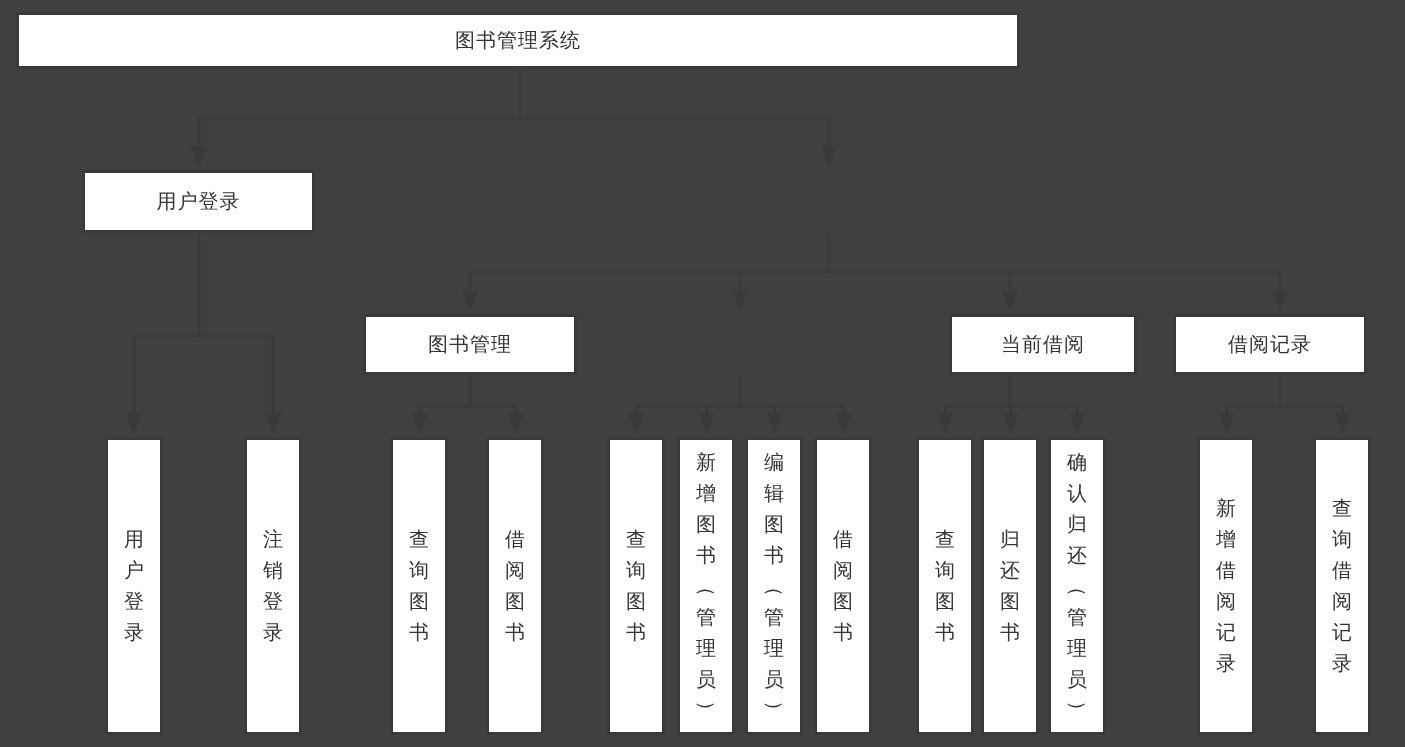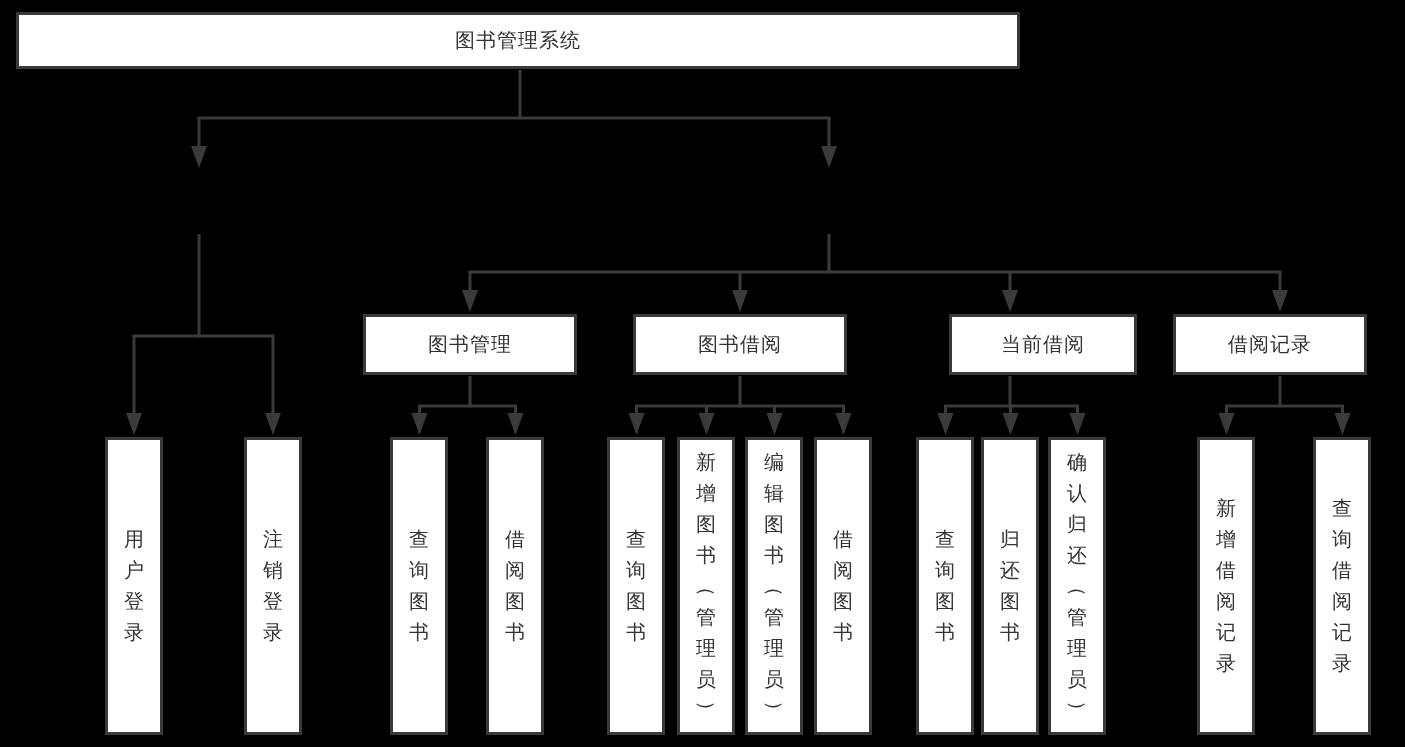--- a/index.html
+++ b/index.html
@@ -1,20 +1,20 @@
 <!DOCTYPE html>
 <html><head>
 <meta charset="utf-8">
 <style>
   html, body { margin: 0; padding: 0; background: #ffffff; }
   .canvas {
     position: relative;
     width: 1405px;
     height: 747px;
-    background: #000000;
+    background: #404040;
     font-family: "Liberation Sans", sans-serif;
     overflow: hidden;
   }
   .connectors {
     position: absolute;
     left: 0; top: 0;
   }
   .box {
     position: absolute;
     box-sizing: border-box;
@@ -121,23 +121,23 @@
       <polygon points="937.5,413 953.5,413 945.5,435"></polygon>
       <polygon points="1002.5,413 1018.5,413 1010.5,435"></polygon>
       <polygon points="1069.5,413 1085.5,413 1077.5,435"></polygon>
       <polygon points="1218.5,413 1234.5,413 1226.5,435"></polygon>
       <polygon points="1334.5,413 1350.5,413 1342.5,435"></polygon>
     </g>
   </svg>
 
   <div class="box root">图书管理系统</div>
 
+  <div class="box lvl2" style="left:82px; width:233px;">用户登录</div>
 
   <div class="box lvl3" style="left:363px; width:214px;">图书管理</div>
-  <div class="box lvl3" style="left:633px; width:214px;">图书借阅</div>
   <div class="box lvl3" style="left:903px; width:188px;margin-left:46px;">当前借阅</div>
   <div class="box lvl3" style="left:1173px; width:194px;">借阅记录</div>
 
   <div class="box leaf" style="left:105px;">
       <span class="vchar">用</span>
       <span class="vchar">户</span>
       <span class="vchar">登</span>
       <span class="vchar">录</span>
     </div>
   <div class="box leaf" style="left:244px;">

